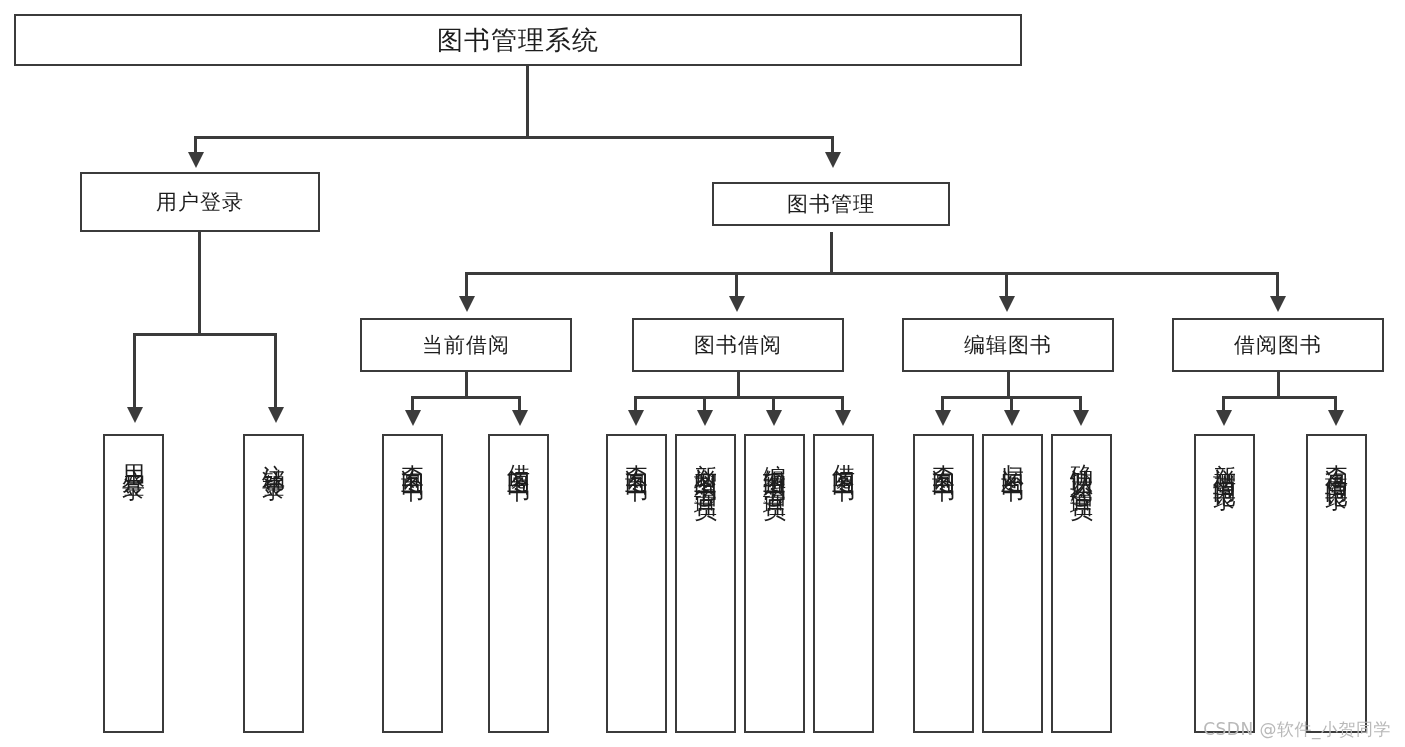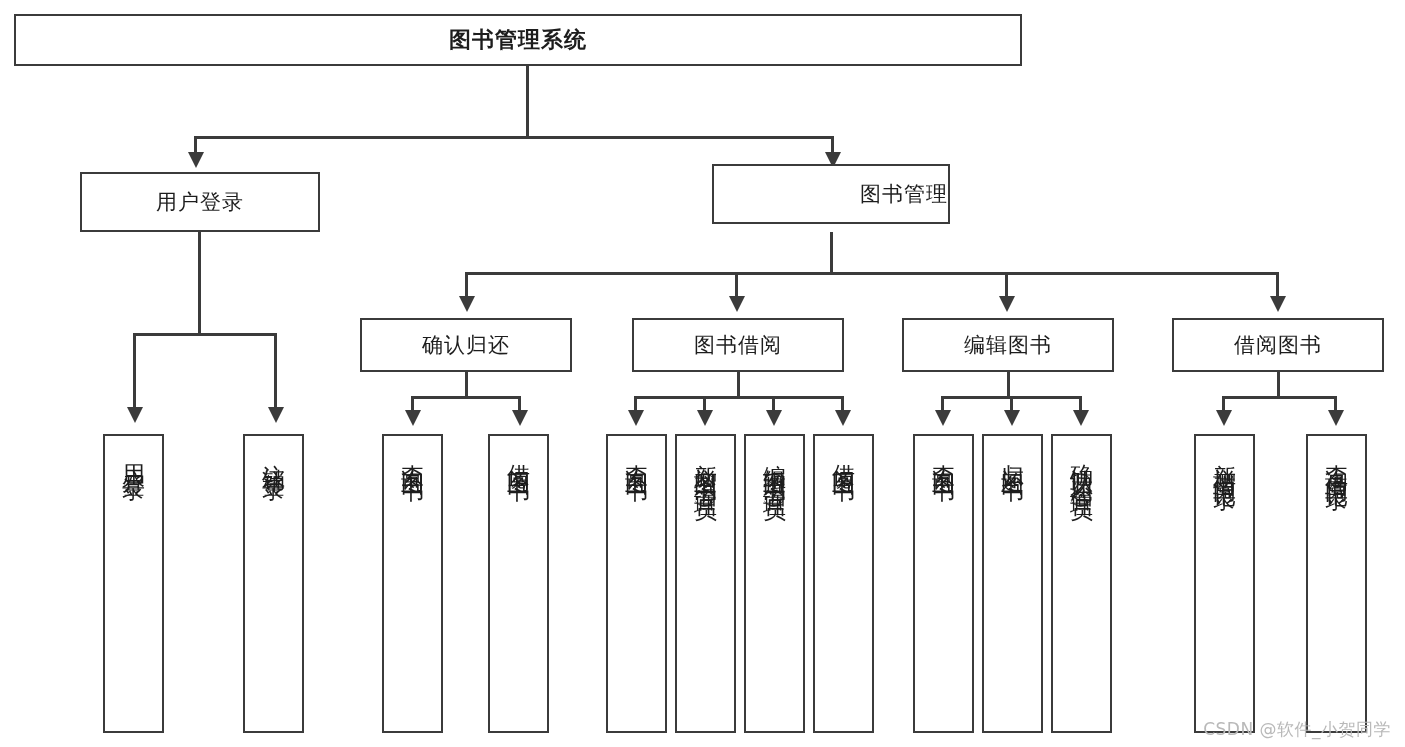--- a/index.html
+++ b/index.html
@@ -29,21 +29,21 @@
     display:block;
     text-align:center;
     line-height:1.18;
     white-space:nowrap;
   }
   
   .node.horiz .label{
     font-size:21px;
     letter-spacing:1px;
   }
-  .node.root .label{font-size:22px;font-weight:bold;}
+  .node.root .label{font-size:26px;}
   
   .node.leaf{
     align-items:flex-start;
     padding-top:10px;
   }
   .node.leaf .label{
     writing-mode:vertical-rl;
     text-orientation:upright;
     font-size:23px;
     line-height:1.0;
@@ -92,21 +92,21 @@
   <div class="ln v" style="left:194px;top:136px;height:18px;"></div>
   <div class="arrow" style="left:188px;top:152px;"></div>
 
   <div class="ln v" style="left:831px;top:136px;height:18px;"></div>
   <div class="arrow" style="left:825px;top:152px;"></div>
 
   <div class="node horiz" style="left:80px;top:172px;width:240px;height:60px;">
     <span class="label">用户登录</span>
   </div>
 
-  <div class="node horiz" style="left:712px;top:164px;width:238px;height:60px;justify-content:flex-end;">
+  <div class="node horiz" style="left:712px;top:182px;width:238px;height:44px;">
     <span class="label">图书管理</span>
   </div>
 
   <div class="ln v" style="left:198px;top:232px;height:103px;"></div>
   <div class="ln h" style="left:133px;top:333px;width:144px;"></div>
   <div class="ln v" style="left:133px;top:333px;height:76px;"></div>
   <div class="arrow" style="left:127px;top:407px;"></div>
   <div class="ln v" style="left:274px;top:333px;height:76px;"></div>
   <div class="arrow" style="left:268px;top:407px;"></div>
 
@@ -119,21 +119,21 @@
   <div class="ln v" style="left:735px;top:272px;height:26px;"></div>
   <div class="arrow" style="left:729px;top:296px;"></div>
 
   <div class="ln v" style="left:1005px;top:272px;height:26px;"></div>
   <div class="arrow" style="left:999px;top:296px;"></div>
 
   <div class="ln v" style="left:1276px;top:272px;height:26px;"></div>
   <div class="arrow" style="left:1270px;top:296px;"></div>
 
   <div class="node horiz" style="left:360px;top:318px;width:212px;height:54px;">
-    <span class="label">确认归还</span>
+    <span class="label">当前借阅</span>
   </div>
   <div class="node horiz" style="left:632px;top:318px;width:212px;height:54px;">
     <span class="label">图书借阅</span>
   </div>
   <div class="node horiz" style="left:902px;top:318px;width:212px;height:54px;">
     <span class="label">编辑图书</span>
   </div>
   <div class="node horiz" style="left:1172px;top:318px;width:212px;height:54px;">
     <span class="label">借阅图书</span>
   </div>

